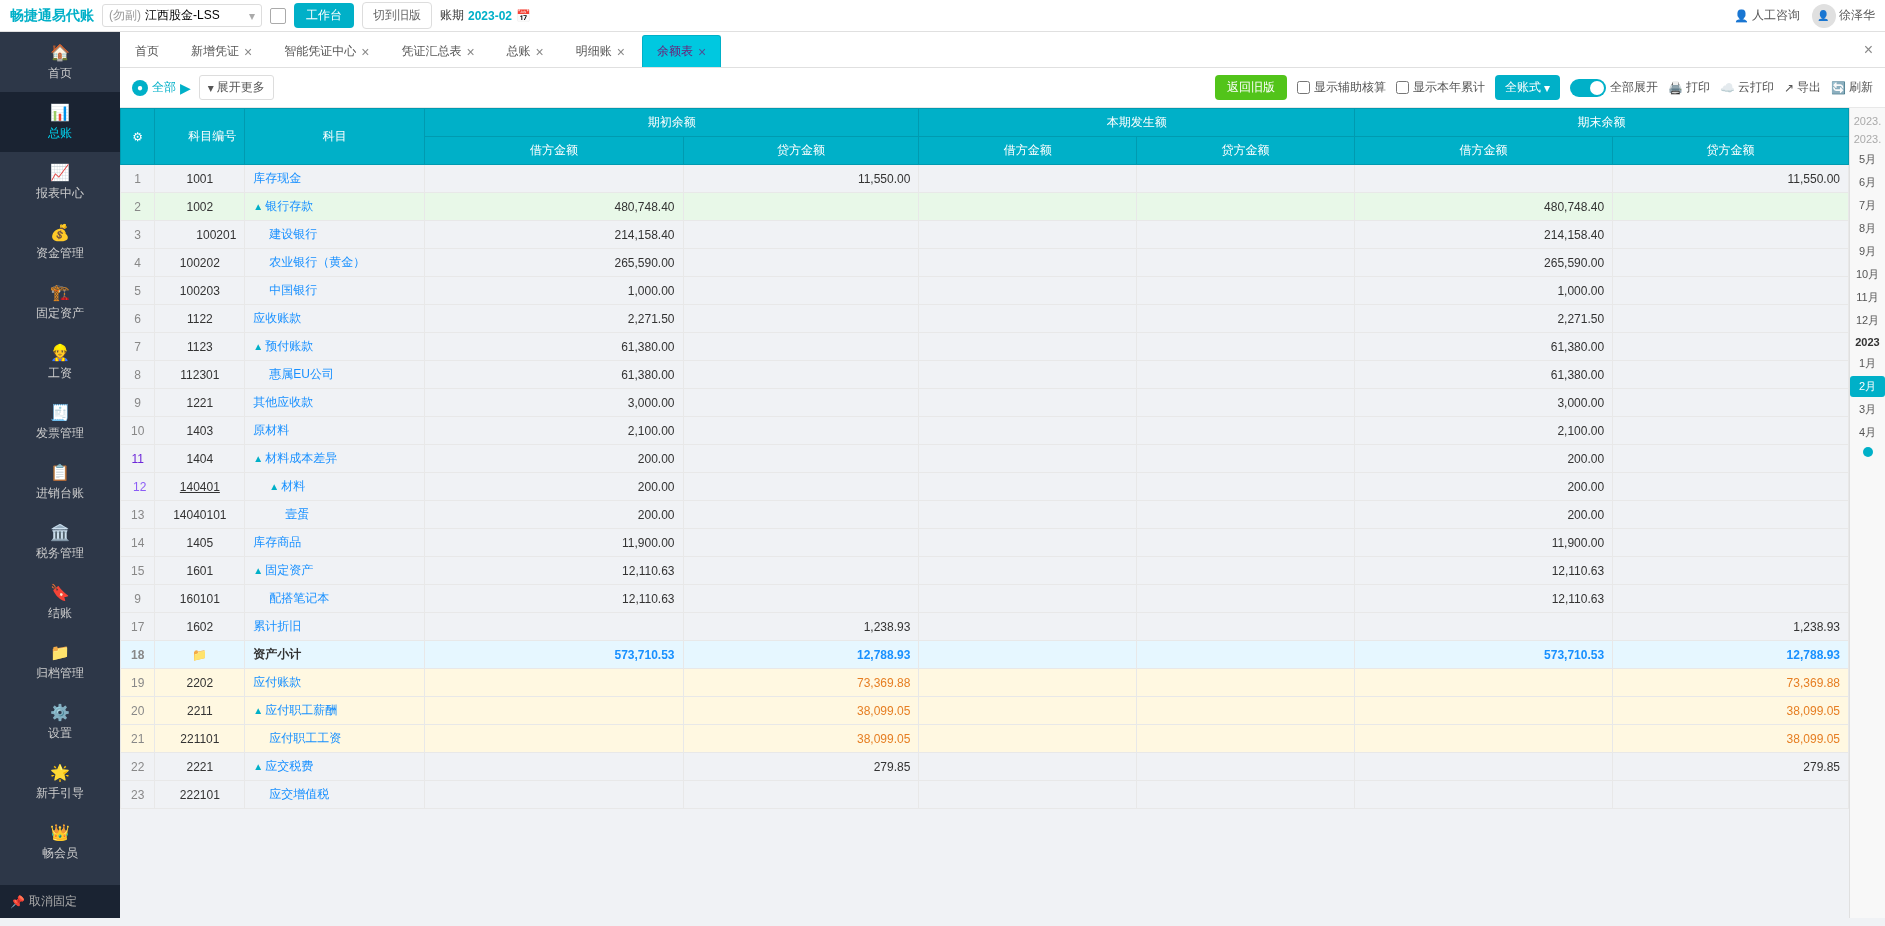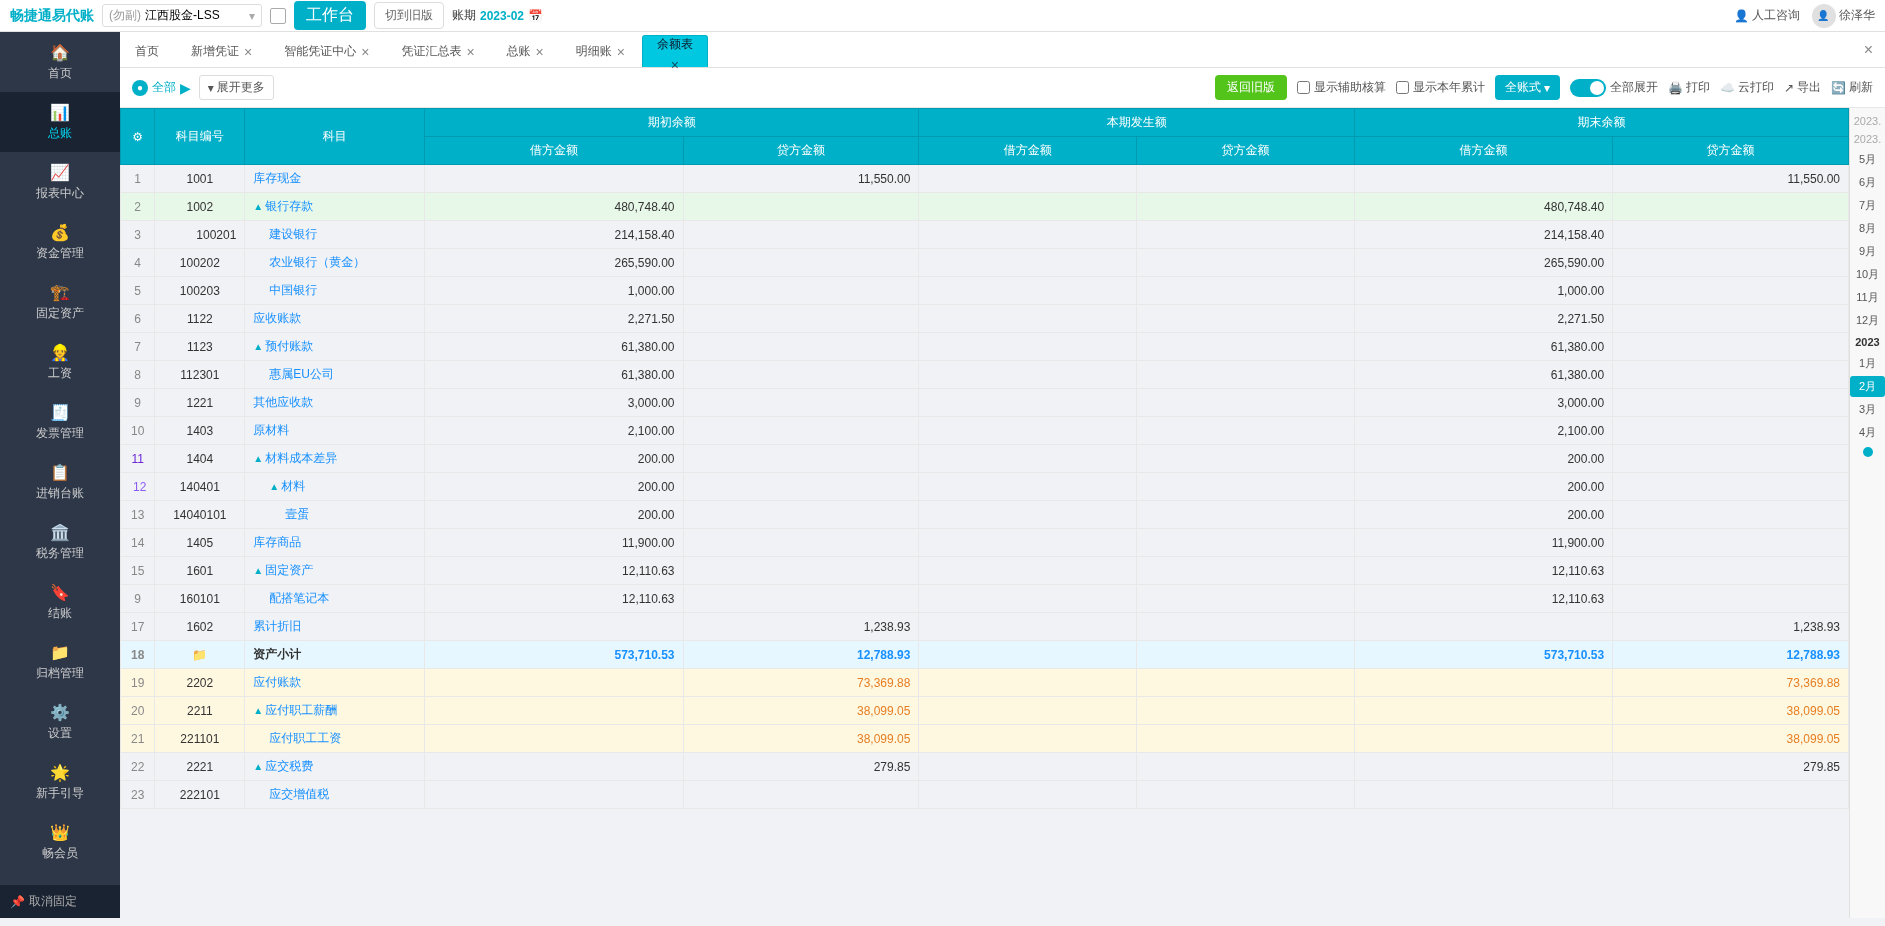--- a/index.html
+++ b/index.html
@@ -39,21 +39,21 @@
       cursor: pointer;
       flex-shrink: 0;
     }
     .btn-workbench {
       background: #00b0c8;
       color: #fff;
       border: none;
       border-radius: 4px;
       padding: 4px 12px;
       cursor: pointer;
-      font-size: 16px;
+      font-size: 12px;
     }
     .btn-old-ver {
       background: #fff;
       color: #666;
       border: 1px solid #ddd;
       border-radius: 4px;
       padding: 4px 10px;
       cursor: pointer;
       font-size: 12px;
     }
@@ -157,23 +157,22 @@
       color: #555;
       cursor: pointer;
       border: 1px solid transparent;
       border-bottom: none;
       border-radius: 3px 3px 0 0;
       white-space: nowrap;
       margin-right: 2px;
     }
     .tab.active {
       background: #00c8e0;
-      color: #0f172a;
+      color: #701a75;
       border-color: #00b0c8;
-      flex-direction: column;
     }
     .tab-close {
       font-size: 14px;
       line-height: 1;
       color: inherit;
       opacity: 0.7;
     }
     .window-close {
       margin-left: auto;
       padding: 0 12px;
@@ -548,21 +547,21 @@
         </div>
       </div>
     </div>
 
     <div style="display:flex; flex:1; overflow:hidden;">
       <div class="table-wrapper">
         <table class="balance-table">
           <thead>
             <tr>
               <th rowspan="2" style="width:30px;">⚙</th>
-              <th rowspan="2" style="width:90px;">科目编号</th>
+              <th rowspan="2" style="width:90px;text-align:right;">科目编号</th>
               <th rowspan="2" style="width:180px;">科目</th>
               <th colspan="2">期初余额</th>
               <th colspan="2">本期发生额</th>
               <th colspan="2">期末余额</th>
             </tr>
             <tr>
               <th>借方金额</th>
               <th>贷方金额</th>
               <th>借方金额</th>
               <th>贷方金额</th>
@@ -687,21 +686,21 @@
                 <td style="padding-left: 8px;"><span class="expand-icon" style="color:#00b0c8; font-size:10px; margin-right:2px;">▲</span><a href="#" class="link-text">材料成本差异</a></td>
                 <td class="num" style="text-align: right; padding-right: 8px;">200.00</td>
                 <td class="num" style="text-align: right; padding-right: 8px;"></td>
                 <td class="num" style="text-align: right; padding-right: 8px;"></td>
                 <td class="num" style="text-align: right; padding-right: 8px;"></td>
                 <td class="num" style="text-align: right; padding-right: 8px;">200.00</td>
                 <td class="num" style="text-align: right; padding-right: 8px;"></td>
               </tr>
               <tr>
                 <td style="text-align: right; color: #8b5cf6; padding-left: 12px;">12</td>
-                <td style="text-align: center;">140401</td>
+                <td style="text-align: center; text-decoration: underline;">140401</td>
                 <td style="padding-left: 24px;"><span class="expand-icon" style="color:#00b0c8; font-size:10px; margin-right:2px;">▲</span><a href="#" class="link-text">材料</a></td>
                 <td class="num" style="text-align: right; padding-right: 8px;">200.00</td>
                 <td class="num" style="text-align: right; padding-right: 8px;"></td>
                 <td class="num" style="text-align: right; padding-right: 8px;"></td>
                 <td class="num" style="text-align: right; padding-right: 8px;"></td>
                 <td class="num" style="text-align: right; padding-right: 8px;">200.00</td>
                 <td class="num" style="text-align: right; padding-right: 8px;"></td>
               </tr>
               <tr>
                 <td style="text-align: center; color: rgb(136, 136, 136);">13</td>

